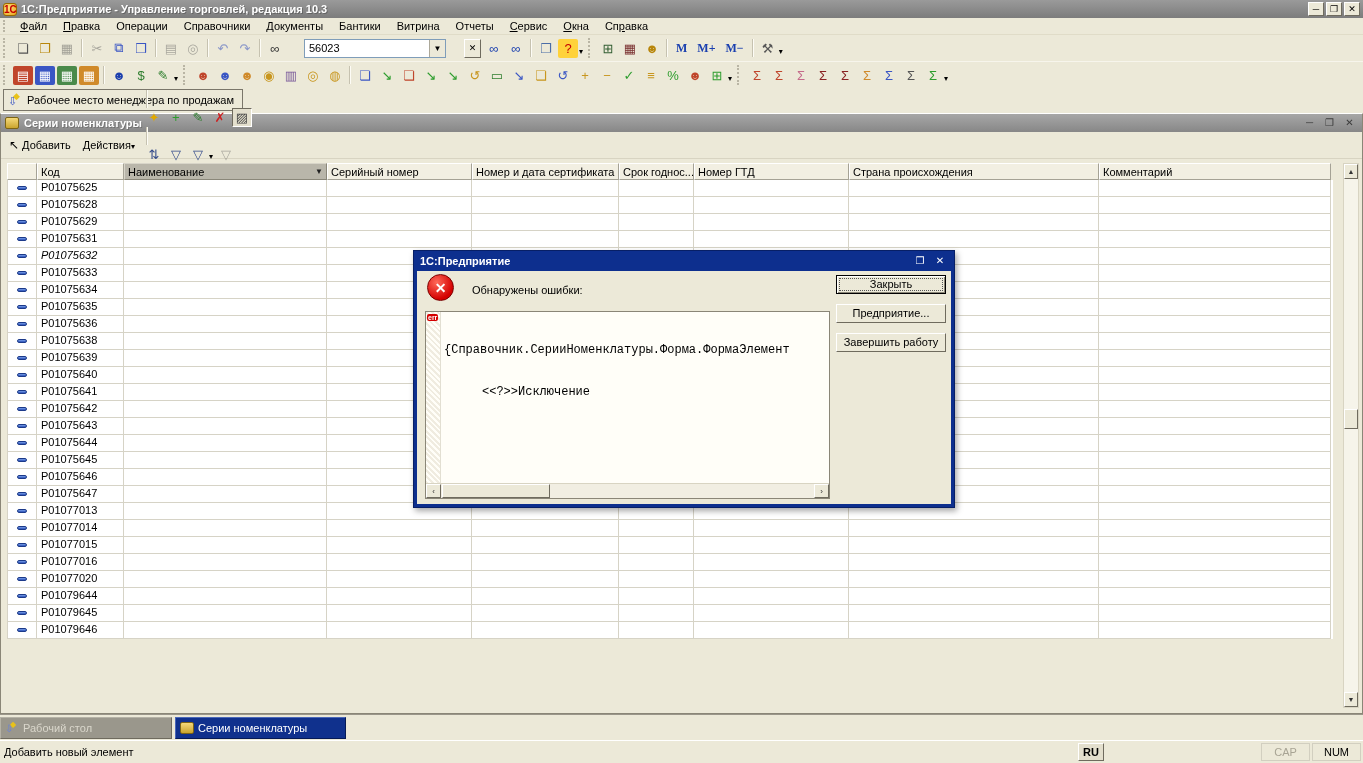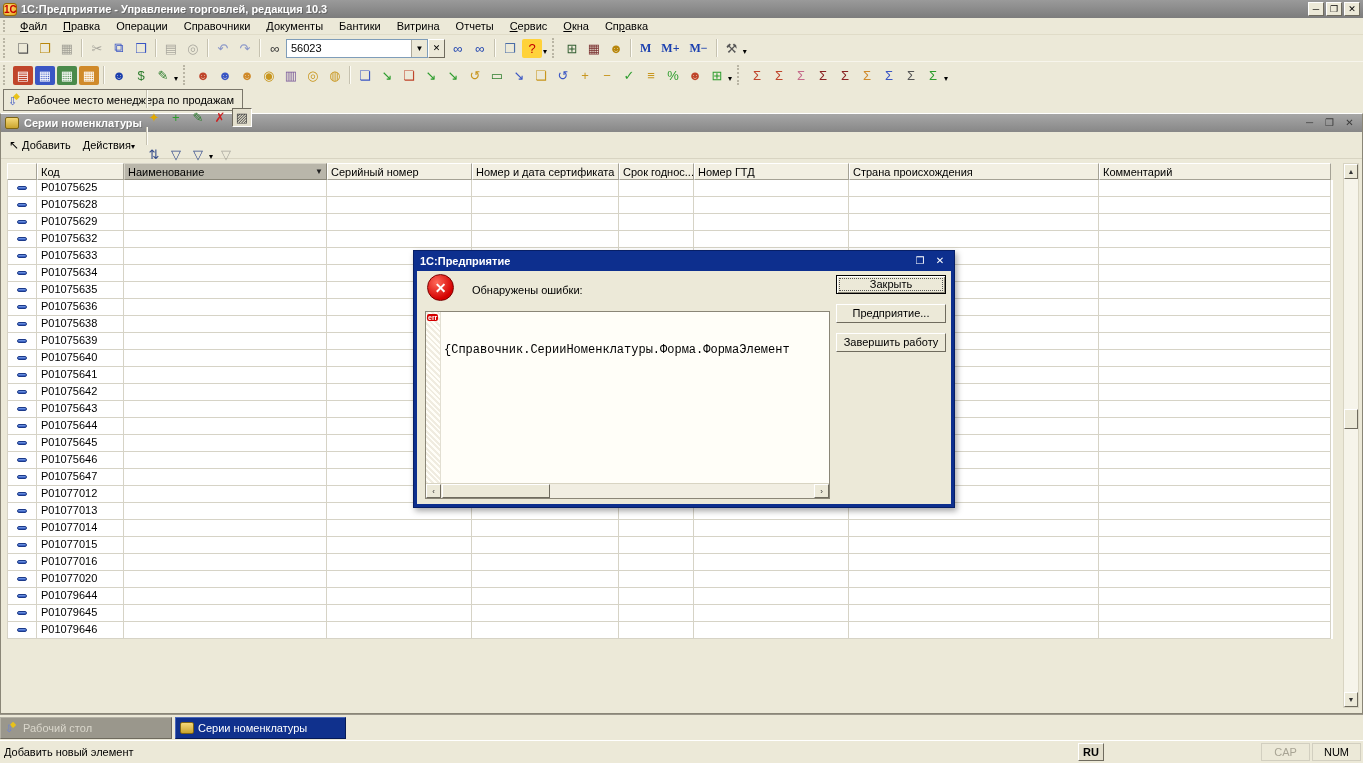--- a/index.html
+++ b/index.html
@@ -23,21 +23,21 @@
   .tb1 { height:26px; }
   .tb2 { height:27px; border-top:1px solid #f7f5ec; }
   .tbi { width:20px; height:19px; display:inline-flex; align-items:center; justify-content:center; font-size:13px; margin:0 1px; border:1px solid transparent; position:relative; }
   .tbi.tile { border-radius:2px; }
   .tbi.dis { filter:grayscale(1); opacity:.45; }
   .tbi.pressed { border-color:#6f6b5e #fff #fff #6f6b5e; background:#e3dfcd; }
   .caret { font-size:8px; color:#000; margin:6px 2px 0 0; }
   .sep { width:2px; height:18px; border-left:1px solid #c6c2b0; border-right:1px solid #fdfcf6; margin:0 3px; }
   .mtext { font-family:"Liberation Serif", serif; font-weight:bold; color:#1a3faf; font-size:12px; width:auto; padding:0 3px; }
 
-  .combo { display:inline-flex; height:19px; width:142px; background:#fff; border:1px solid #7f9db9; margin:0 0; align-items:center; }
+  .combo { display:inline-flex; height:19px; width:142px; background:#fff; border:1px solid #7f9db9; margin:0 18px; align-items:center; }
   .combo .cval { flex:1; padding:0 4px; }
   .combo .cdrop { width:16px; height:100%; background:#ece9d8; border-left:1px solid #aca899; font-size:8px; display:flex; align-items:center; justify-content:center; }
   .sqbtn { width:17px; height:19px; background:#ece9d8; border:1px solid; border-color:#fff #6f6b5e #6f6b5e #fff; font-size:9px; display:inline-flex; align-items:center; justify-content:center; margin-right:2px; }
 
   
   .launcher-row { height:25px; background:#ece9d8; display:flex; align-items:flex-start; padding:1px 0 0 3px; }
   .launcher { height:22px; background:#ece9d8; border:1px solid #7a766a; display:flex; align-items:center; padding:0 8px 0 4px; }
   .launcher .licon { width:14px; height:14px; margin-right:5px; position:relative; }
   .launcher .licon:before { content:"◆"; color:#e8c21a; position:absolute; font-size:9px; top:-2px; left:5px; }
   .launcher .licon:after { content:"⇩"; color:#3a56c4; position:absolute; font-size:11px; top:2px; left:0; }
@@ -308,21 +308,34 @@
             <div class="gcell" style="width: 147px;"></div>
             <div class="gcell" style="width: 75px;"></div>
             <div class="gcell" style="width: 155px;"></div>
             <div class="gcell" style="width: 250px;"></div>
             <div class="gcell" style="width: 232px;"></div>
           </div>
           <div class="grid-row">
             <div class="gcell marker" style="width: 30px;">
               <span class="dash"></span>
             </div>
-            <div class="gcell" style="width: 87px;">P01075632</div>
+            <div class="gcell" style="width: 87px;">P01075631</div>
+            <div class="gcell" style="width: 203px;"></div>
+            <div class="gcell" style="width: 145px;"></div>
+            <div class="gcell" style="width: 147px;"></div>
+            <div class="gcell" style="width: 75px;"></div>
+            <div class="gcell" style="width: 155px;"></div>
+            <div class="gcell" style="width: 250px;"></div>
+            <div class="gcell" style="width: 232px;"></div>
+          </div>
+          <div class="grid-row">
+            <div class="gcell marker" style="width: 30px;">
+              <span class="dash"></span>
+            </div>
+            <div class="gcell" style="width: 87px; font-style: italic;">P01075632</div>
             <div class="gcell" style="width: 203px;"></div>
             <div class="gcell" style="width: 145px;"></div>
             <div class="gcell" style="width: 147px;"></div>
             <div class="gcell" style="width: 75px;"></div>
             <div class="gcell" style="width: 155px;"></div>
             <div class="gcell" style="width: 250px;"></div>
             <div class="gcell" style="width: 232px;"></div>
           </div>
           <div class="grid-row">
             <div class="gcell marker" style="width: 30px;">
@@ -491,33 +504,20 @@
             <div class="gcell" style="width: 75px;"></div>
             <div class="gcell" style="width: 155px;"></div>
             <div class="gcell" style="width: 250px;"></div>
             <div class="gcell" style="width: 232px;"></div>
           </div>
           <div class="grid-row">
             <div class="gcell marker" style="width: 30px;">
               <span class="dash"></span>
             </div>
             <div class="gcell" style="width: 87px;">P01075647</div>
-            <div class="gcell" style="width: 203px;"></div>
-            <div class="gcell" style="width: 145px;"></div>
-            <div class="gcell" style="width: 147px;"></div>
-            <div class="gcell" style="width: 75px;"></div>
-            <div class="gcell" style="width: 155px;"></div>
-            <div class="gcell" style="width: 250px;"></div>
-            <div class="gcell" style="width: 232px;"></div>
-          </div>
-          <div class="grid-row">
-            <div class="gcell marker" style="width: 30px;">
-              <span class="dash"></span>
-            </div>
-            <div class="gcell" style="width: 87px;">P01077012</div>
             <div class="gcell" style="width: 203px;"></div>
             <div class="gcell" style="width: 145px;"></div>
             <div class="gcell" style="width: 147px;"></div>
             <div class="gcell" style="width: 75px;"></div>
             <div class="gcell" style="width: 155px;"></div>
             <div class="gcell" style="width: 250px;"></div>
             <div class="gcell" style="width: 232px;"></div>
           </div>
           <div class="grid-row">
             <div class="gcell marker" style="width: 30px;">
@@ -642,20 +642,21 @@
   <div class="dlg-body">
     <div class="err-icon">✕</div>
     <div class="err-label">Обнаружены ошибки:</div>
     <span id="dlg-buttons"><div class="dlg-btn default" style="top: 4px;">Закрыть</div><div class="dlg-btn" style="top: 33px;">Предприятие...</div><div class="dlg-btn" style="top: 62px;">Завершить работу</div></span>
     <div class="err-text">
       <div class="err-gutter">
         <span class="err-badge">err</span>
       </div>
       <div class="err-lines">
         <div class="l1">{Справочник.СерииНоменклатуры.Форма.ФормаЭлемент</div>
+        <div class="l2">&lt;&lt;?&gt;&gt;Исключение</div>
       </div>
       <div class="hscroll">
         <div class="hbtn" style="left:0">‹</div>
         <div class="hthumb"></div>
         <div class="hbtn" style="right:0">›</div>
       </div>
     </div>
   </div>
 </div>
 

